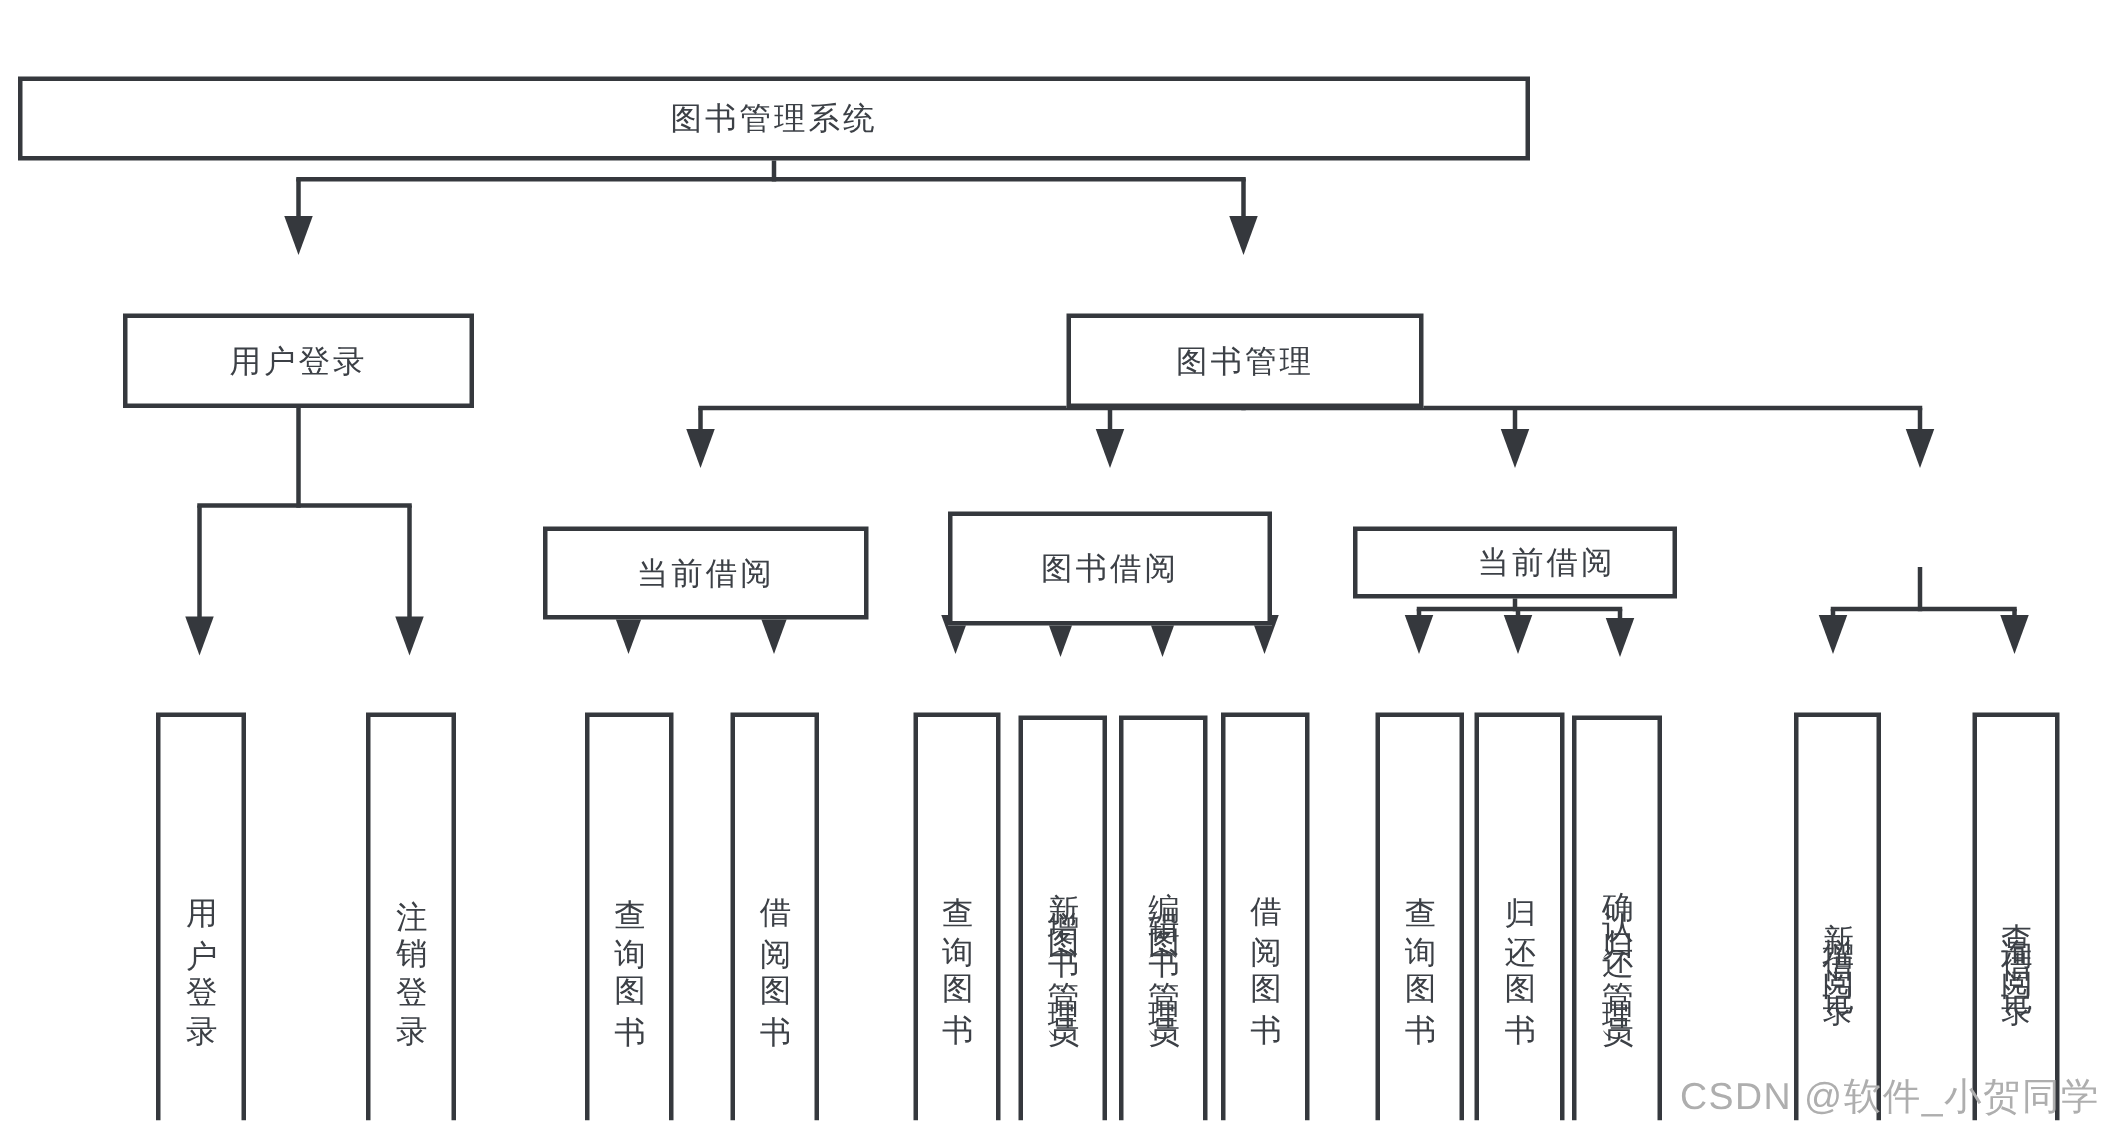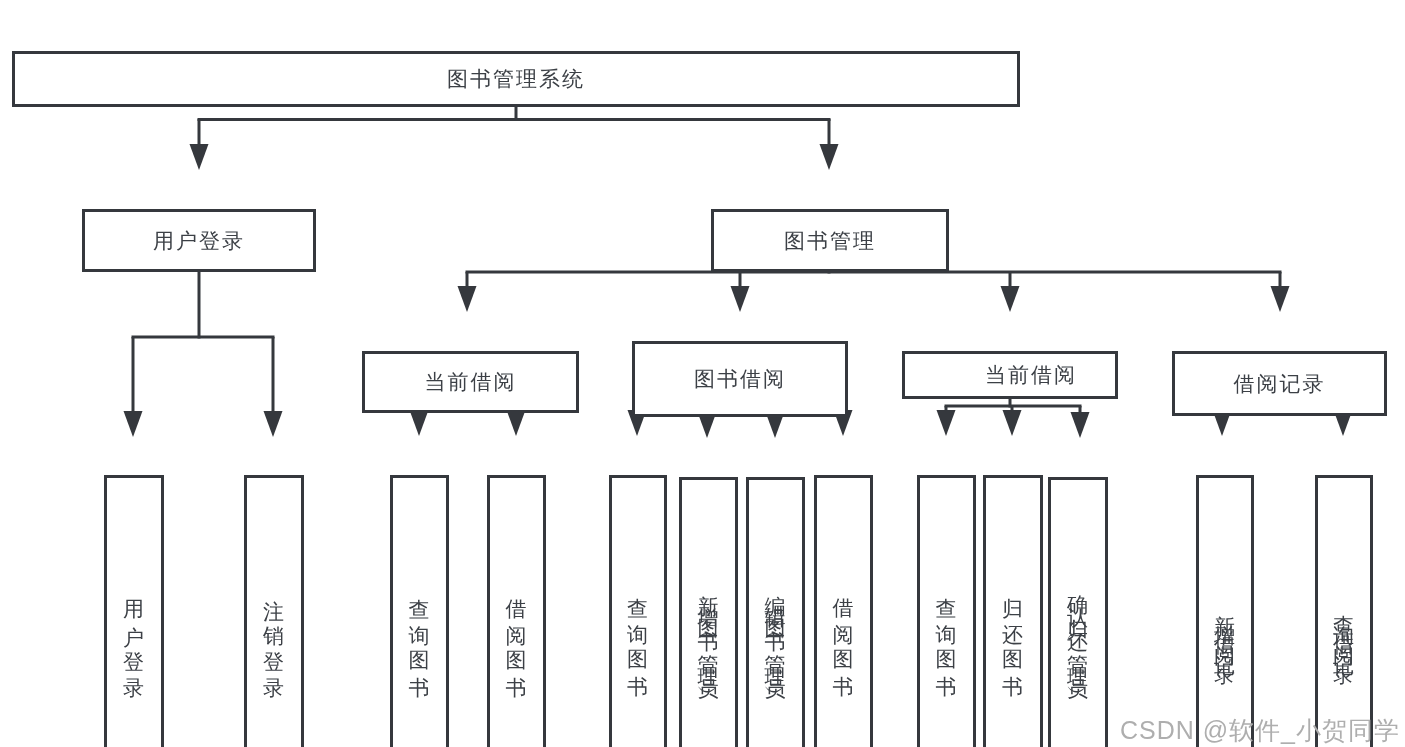--- a/index.html
+++ b/index.html
@@ -126,21 +126,20 @@
   </svg>
 
   <div class="box hbox" style="left:12px; top:13px; width:1008px; height:56px;">图书管理系统</div>
 
   <div class="box hbox" style="left:82px; top:171px; width:234px; height:63px;">用户登录</div>
   <div class="box hbox" style="left:711px; top:171px; width:238px; height:63px;">图书管理</div>
 
   <div class="box hbox" style="left:362px; top:313px; width:217px; height:62px;">当前借阅</div>
   <div class="box hbox" style="left:632px; top:303px; width:216px; height:76px;">图书借阅</div>
   <div class="box hbox" style="left:902px; top:313px; width:216px; height:48px;padding-left:42px;">当前借阅</div>
-  <div class="box hbox" style="left:1172px; top:313px; width:215px; height:65px;">借阅记录</div>
 
   <div class="box vbox sp26" style="left:104px; top:437px; width:60px; height:299px;">用户登录</div>
   <div class="box vbox sp26" style="left:244px; top:437px; width:60px; height:299px;">注销登录</div>
 
   <div class="box vbox sp26" style="left:390px; top:437px; width:59px; height:297px;">查询图书</div>
   <div class="box vbox sp26" style="left:487px; top:437px; width:59px; height:297px;">借阅图书</div>
 
   <div class="box vbox sp26" style="left:609px; top:437px; width:58px; height:296px;">查询图书</div>
   <div class="box vbox sp12" style="left:679px; top:439px; width:59px; height:301px;">新增图书（管理员）</div>
   <div class="box vbox sp12" style="left:746px; top:439px; width:59px; height:301px;">编辑图书（管理员）</div>

